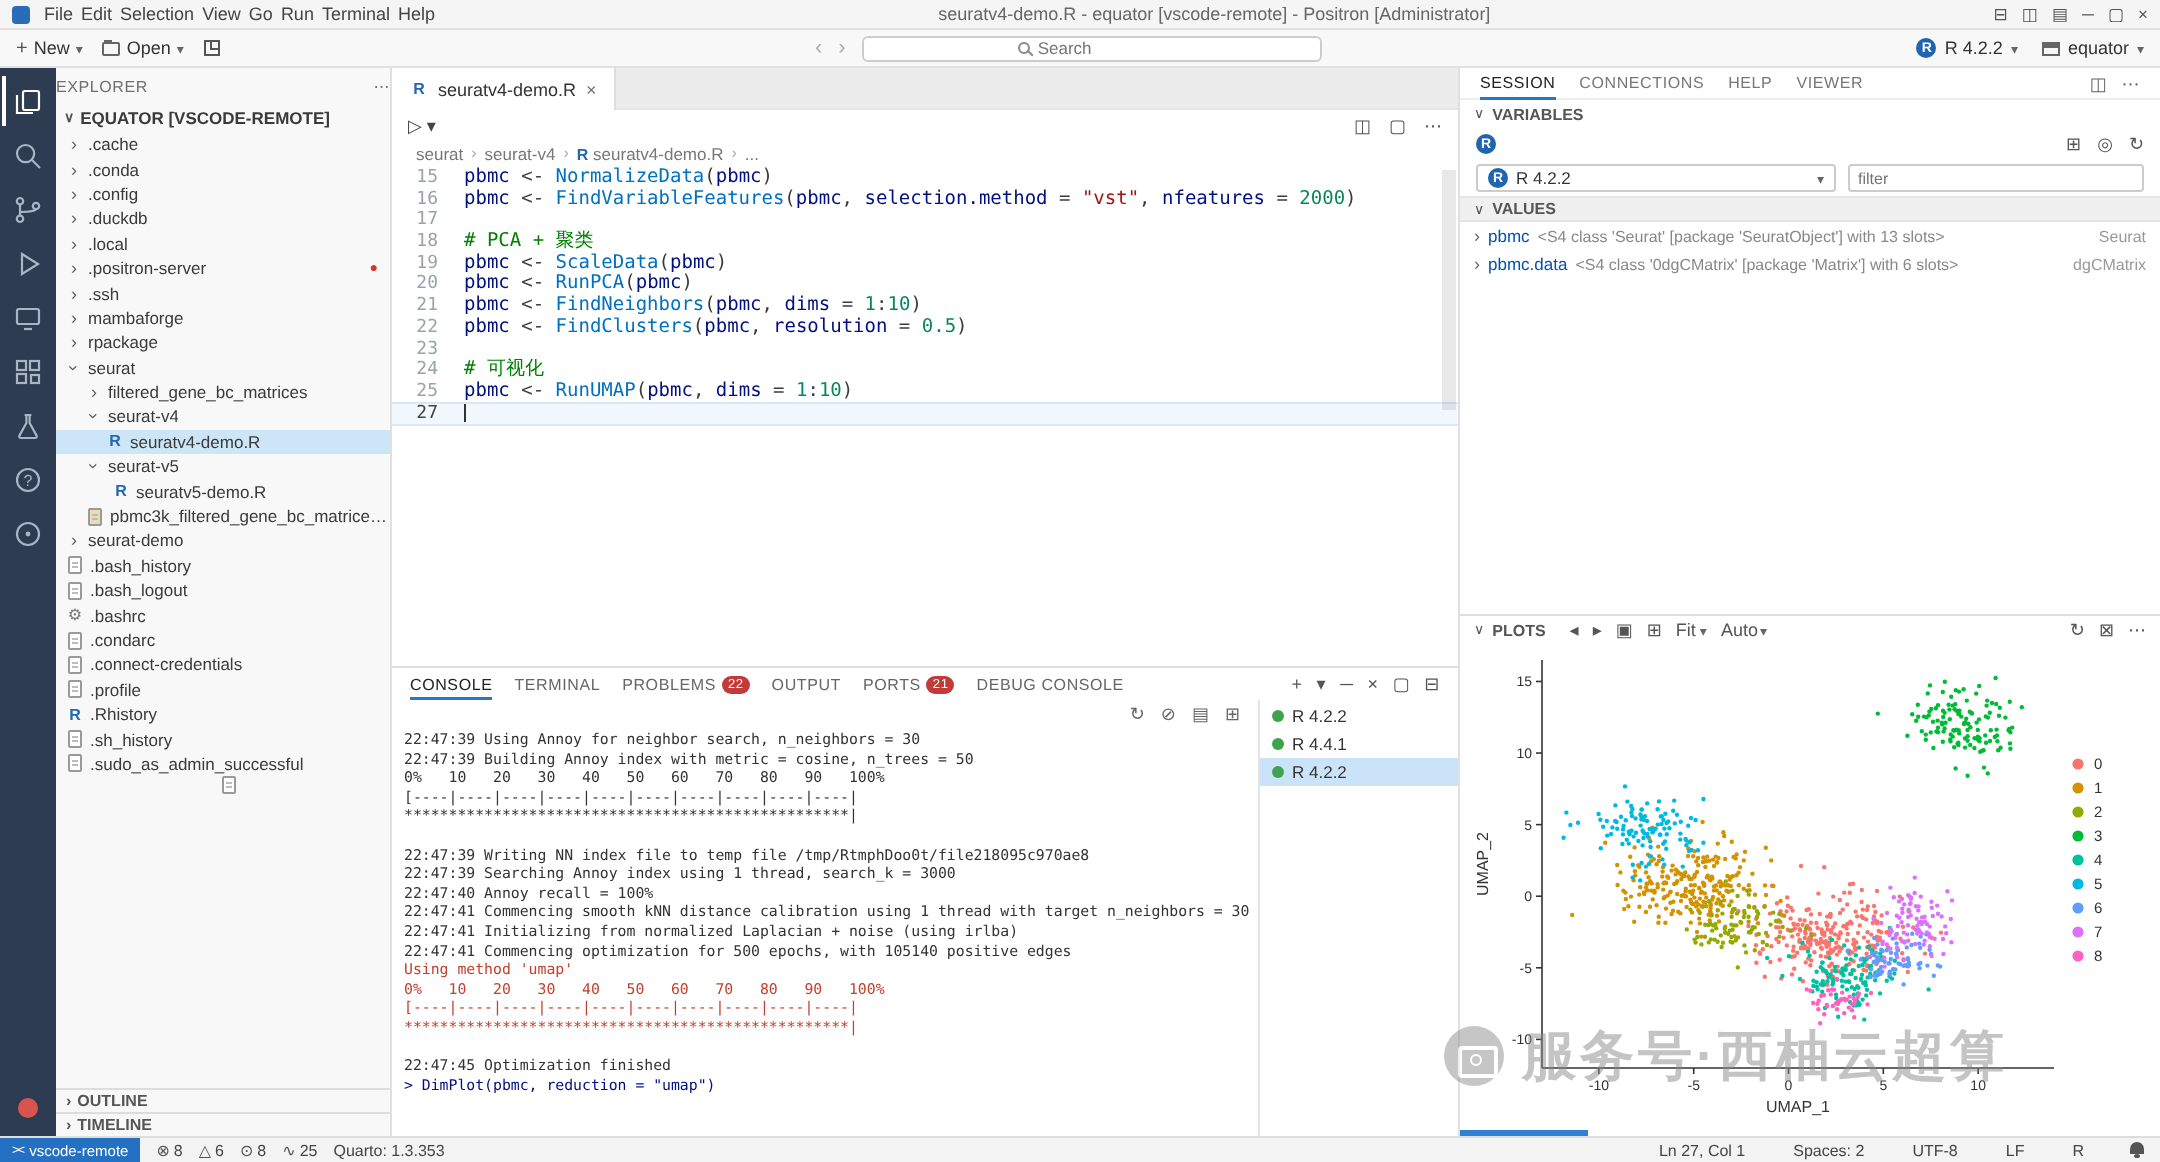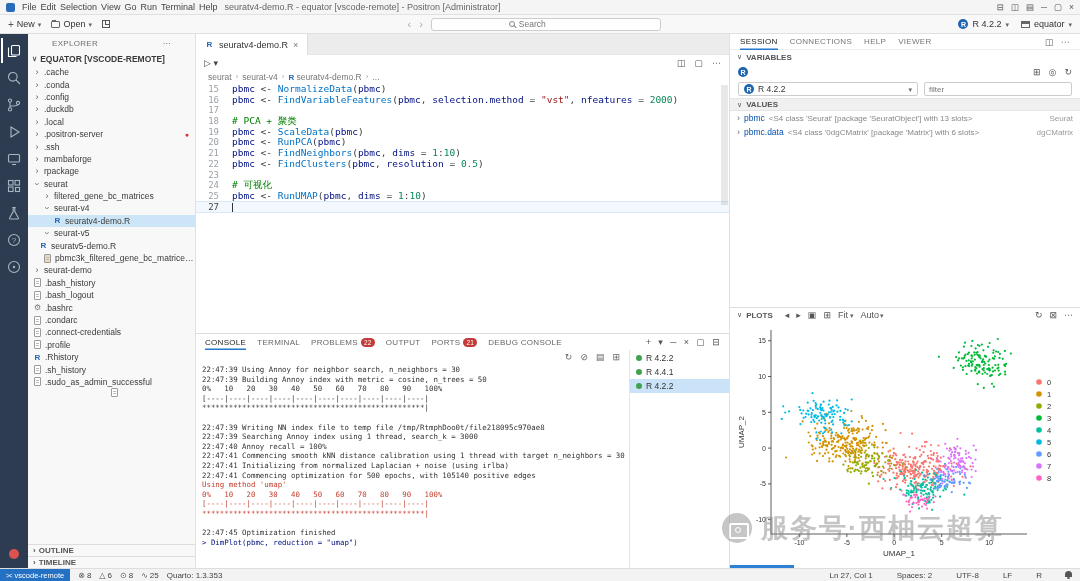--- a/index.html
+++ b/index.html
@@ -5,21 +5,21 @@
   * { margin:0; padding:0; box-sizing:border-box; }
   html,body { width:1080px; height:581px; overflow:hidden; }
   body { font-family:"Liberation Sans", sans-serif; background:#fff; position:relative; color:#333; }
   .app { width:1080px; height:581px; display:flex; flex-direction:column; position:relative; }
 
   
   .titlebar { height:15px; background:#f5f5f5; border-bottom:1px solid #e1e1e1; display:flex; align-items:center; padding:0 6px; gap:7px; font-size:9px; color:#444; flex-shrink:0;}
   .logo { width:9px; height:9px; border-radius:2px; background:#2b6cb8; flex-shrink:0;}
   .menus { display:flex; gap:4px; }
   .menu-item { cursor:default; }
-  .tb-title { flex:1; color:#666; white-space:nowrap; overflow:hidden; }
+  .tb-title { flex:1; text-align:center; color:#666; white-space:nowrap; overflow:hidden; }
   .win-icons { display:flex; gap:7px; font-size:8.5px; color:#555; }
 
   
   .toolbar { height:19px; background:#f8f8f8; border-bottom:1px solid #e1e1e1; display:flex; align-items:center; padding:0 8px; font-size:9px; color:#333; flex-shrink:0;}
   .tb-left { display:flex; gap:10px; align-items:center; }
   .tb-btn { display:flex; gap:3px; align-items:center; cursor:default;}
   .tb-btn .caret::after { content:"▾"; font-size:7px; color:#666;}
   .plusg { color:#555; font-size:10px;}
   .saveicon { width:8px; height:8px; border:1px solid #555; position:relative;}
   .saveicon::before { content:""; position:absolute; top:0; left:2px; width:3px; height:3px; border:1px solid #555; border-top:none;}
@@ -46,21 +46,21 @@
   .ab-icon { width:26px; height:25px; display:flex; align-items:center; justify-content:center; color:#a8b6c4; cursor:pointer;}
   .ab-icon.active { color:#ffffff; box-shadow:inset 2px 0 0 #fff; }
   .ab-icon svg { width:16px; height:16px; }
   .ab-icon svg * { stroke:currentColor; fill:none; stroke-width:1.1; }
   .ab-icon svg .fillme { fill:currentColor; stroke:none; }
   .ab-icon svg .recfill { fill:#d9534f; stroke:none; }
   .ab-spacer { flex:1; }
 
   
   .sidebar { width:168px; background:#f8f8f8; border-right:1px solid #e0e0e0; display:flex; flex-direction:column; flex-shrink:0; min-height:0;}
-  .sb-header { height:18px; display:flex; align-items:center; justify-content:space-between; padding:0 24px; font-size:8px; color:#6f6f6f; letter-spacing:.3px;}
+  .sb-header { height:18px; display:flex; align-items:center; justify-content:space-between; padding:0 0; font-size:8px; color:#6f6f6f; letter-spacing:.3px;}
   .sb-root { height:14px; display:flex; align-items:center; gap:3px; font-weight:bold; font-size:8.5px; color:#3a3a3a; padding:0 4px;}
   .sb-root::before { content:"∨"; font-size:7px; color:#555;}
   .tree { flex:1; overflow:hidden; }
   .trow { height:12.4px; display:flex; align-items:center; gap:3px; white-space:nowrap; overflow:hidden; font-size:8.5px; color:#3a3a3a; cursor:default;}
   .trow.sel { background:#cde6f7; }
   .chev { color:#616161; font-size:9px; width:8px; display:inline-block; text-align:center; flex-shrink:0;}
   .chev.down { transform:rotate(90deg); }
   .ricon { color:#2567b0; font-weight:bold; font-size:8px; width:9px; text-align:center; flex-shrink:0;}
   .ricon::before { content:"R"; }
   .ficon { width:7px; height:9px; border:1px solid #9a9a9a; border-radius:1px; background:#fff; position:relative; flex-shrink:0; margin:0 1px;}
@@ -345,21 +345,21 @@
             <span class="tlabel">seurat-v4</span>
           </div>
           <div class="trow sel" style="padding-left: 25px;">
             <span class="ricon"></span>
             <span class="tlabel">seuratv4-demo.R</span>
           </div>
           <div class="trow" style="padding-left: 15px;">
             <span class="chev down">›</span>
             <span class="tlabel">seurat-v5</span>
           </div>
-          <div class="trow" style="padding-left: 11px; text-align: right;">
+          <div class="trow" style="padding-left: 28px; text-align: right;">
             <span class="ricon"></span>
             <span class="tlabel">seuratv5-demo.R</span>
           </div>
           <div class="trow" style="padding-left: 15px;">
             <span class="ficon arch"></span>
             <span class="tlabel">pbmc3k_filtered_gene_bc_matrices.tar.gz</span>
           </div>
           <div class="trow" style="padding-left: 5px;">
             <span class="chev">›</span>
             <span class="tlabel">seurat-demo</span>

